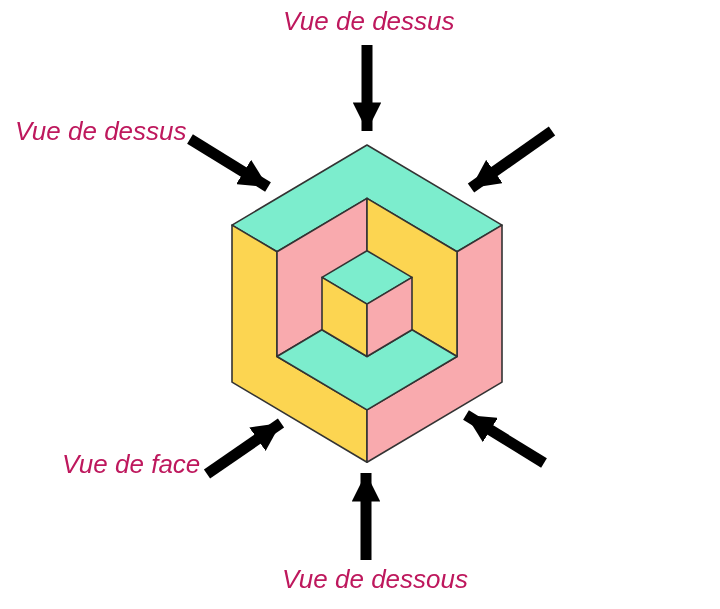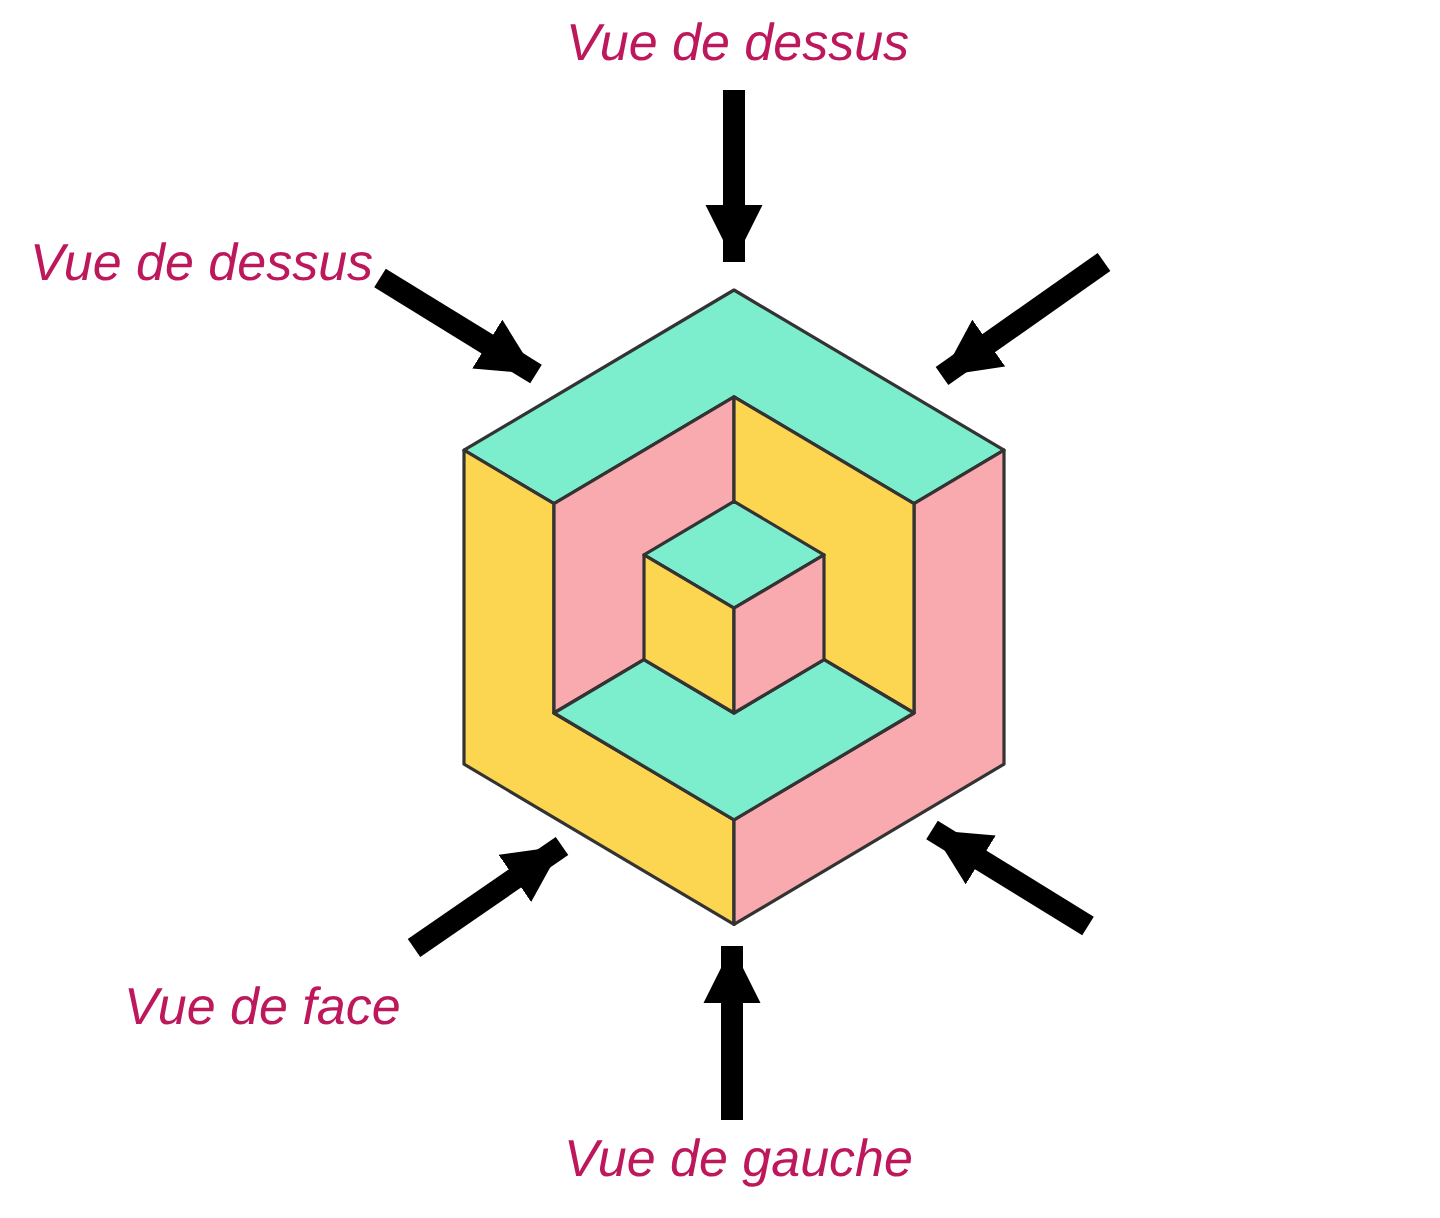--- a/index.html
+++ b/index.html
@@ -64,16 +64,16 @@
     <line class="arrow" x1="367" y1="45" x2="367" y2="131" marker-end="url(#ah)" stroke="#000000"></line>
     <line class="arrow" x1="190" y1="139" x2="268" y2="187" marker-end="url(#ah)" stroke="#000000"></line>
     <line class="arrow" x1="552" y1="131" x2="471" y2="188" marker-end="url(#ah)" stroke="#000000"></line>
     <line class="arrow" x1="207" y1="474" x2="281" y2="423" marker-end="url(#ah)" stroke="#000000"></line>
     <line class="arrow" x1="544" y1="463" x2="466" y2="415" marker-end="url(#ah)" stroke="#000000"></line>
     <line class="arrow" x1="366" y1="560" x2="366" y2="473" marker-end="url(#ah)" stroke="#000000"></line>
   </svg>
 
   <div class="label" style="left:283px; top:8px;">Vue de dessus</div>
   <div class="label" style="left:15px; top:118px;">Vue de dessus</div>
-  <div class="label" style="left:62px; top:490px;">Vue de face</div>
-  <div class="label" style="left:282px; top:566px;">Vue de gauche</div>
+  <div class="label" style="left:62px; top:451px;">Vue de face</div>
+  <div class="label" style="left:282px; top:566px;">Vue de dessous</div>
 
 </div>
 
 </body></html>

